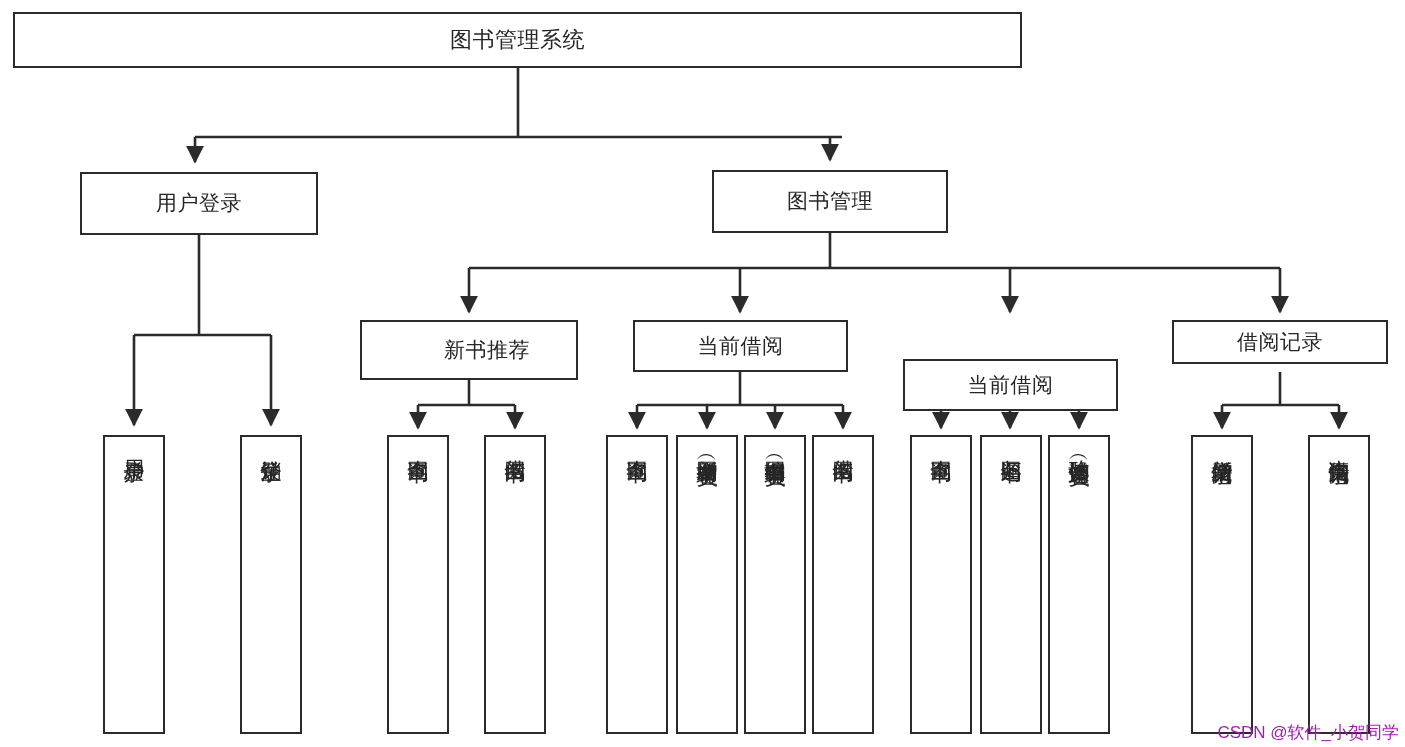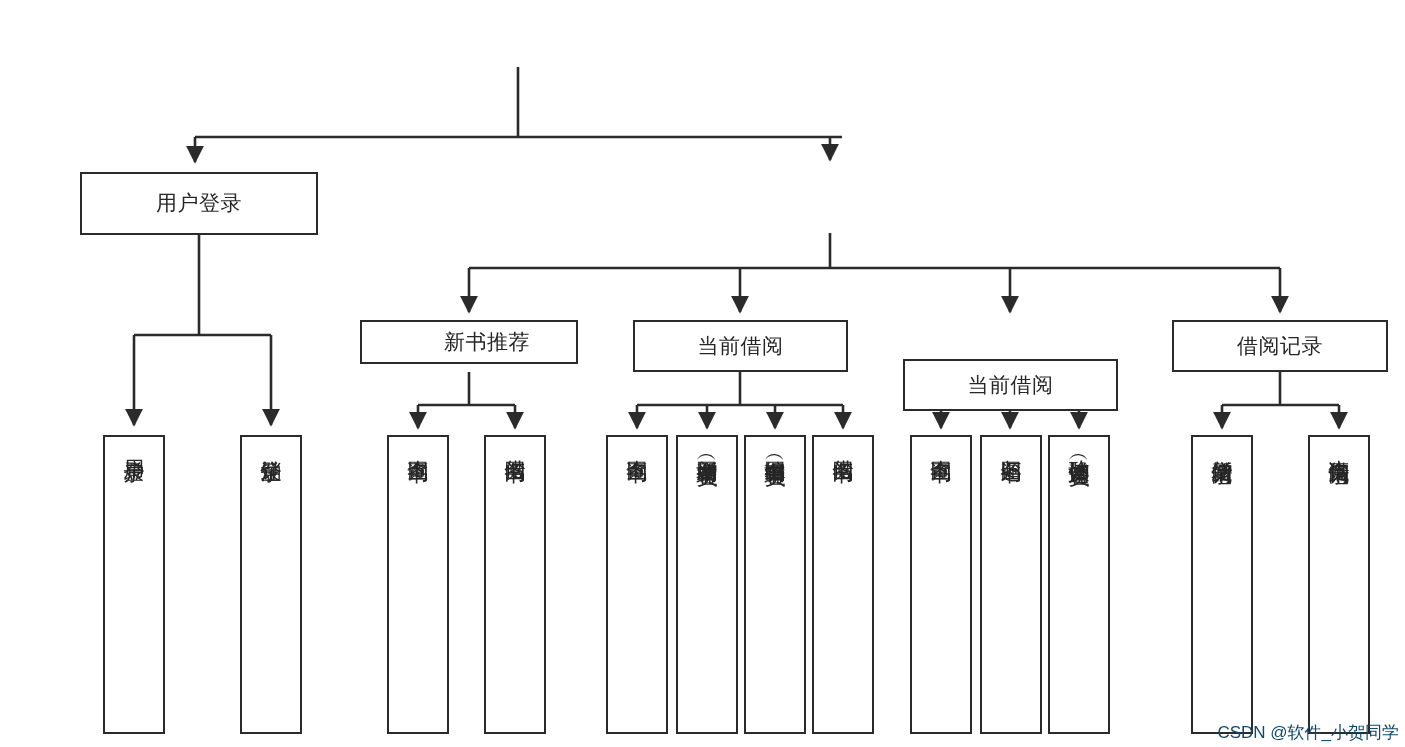--- a/index.html
+++ b/index.html
@@ -59,21 +59,21 @@
     font-size: 21px;
     line-height: 1.05;
     letter-spacing: 1px;
     white-space: nowrap;
   }
   .watermark {
     position: absolute;
     right: 6px;
     bottom: 3px;
     font-size: 17px;
-    color: #0c4a6e;
+    color: #a21caf;
     white-space: nowrap;
     user-select: none;
   }
 </style>
 </head>
 <body>
 
 <div id="canvas">
 
   <svg id="edges" viewBox="0 0 1405 747" width="1405" height="747" xmlns="http://www.w3.org/2000/svg">
@@ -119,39 +119,45 @@
       <path d="M 1010 405 L 1010 428" marker-end="url(#arrow)"></path>
       <path d="M 1079 405 L 1079 428" marker-end="url(#arrow)"></path>
 
       <path d="M 1280 372 L 1280 405"></path>
       <path d="M 1222 405 L 1339 405"></path>
       <path d="M 1222 405 L 1222 428" marker-end="url(#arrow)"></path>
       <path d="M 1339 405 L 1339 428" marker-end="url(#arrow)"></path>
     </g>
   </svg>
 
+  <div class="node horiz root" style="left:13px; top:12px; width:1009px; height:56px;">
+    <span class="label">图书管理系统</span>
+  </div>
 
   <div class="node horiz" style="left:80px; top:172px; width:238px; height:63px;">
     <span class="label">用户登录</span>
   </div>
 
-
-  <div class="node horiz" style="left:360px; top:320px; width:218px; height:44px;padding-left:36px;">
+  <div class="node horiz" style="left:712px; top:170px; width:236px; height:63px;">
+    <span class="label">图书管理</span>
+  </div>
+
+  <div class="node horiz" style="left:360px; top:320px; width:218px; height:60px;padding-left:36px;">
     <span class="label">新书推荐</span>
   </div>
 
   <div class="node horiz" style="left:633px; top:320px; width:215px; height:52px;">
     <span class="label">当前借阅</span>
   </div>
 
   <div class="node horiz" style="left:903px; top:320px; width:215px; height:52px;margin-top:39px;">
     <span class="label">当前借阅</span>
   </div>
 
-  <div class="node horiz" style="left:1172px; top:320px; width:216px; height:52px;">
+  <div class="node horiz" style="left:1172px; top:320px; width:216px; height:44px;">
     <span class="label">借阅记录</span>
   </div>
 
   <div class="node vert" style="left:103px; top:435px; width:62px; height:299px;">
     <span class="label">用户登录</span>
   </div>
 
   <div class="node vert" style="left:240px; top:435px; width:62px; height:299px;">
     <span class="label">注销登录</span>
   </div>

